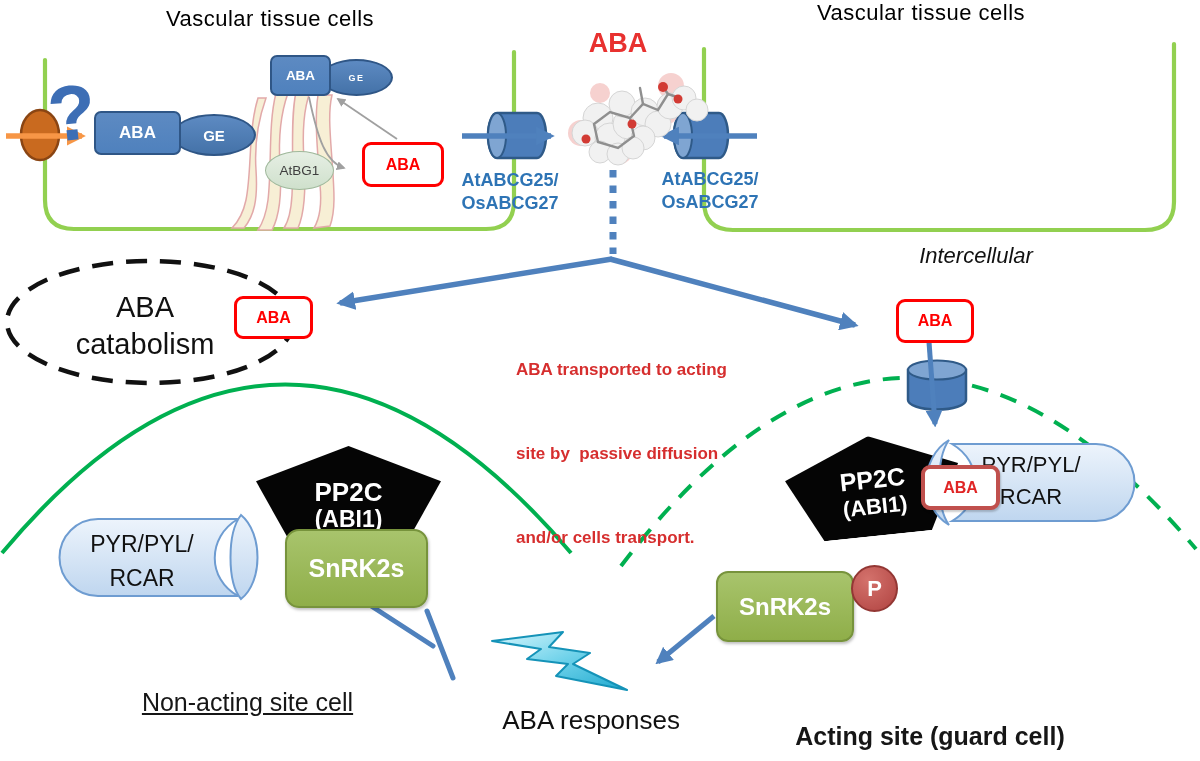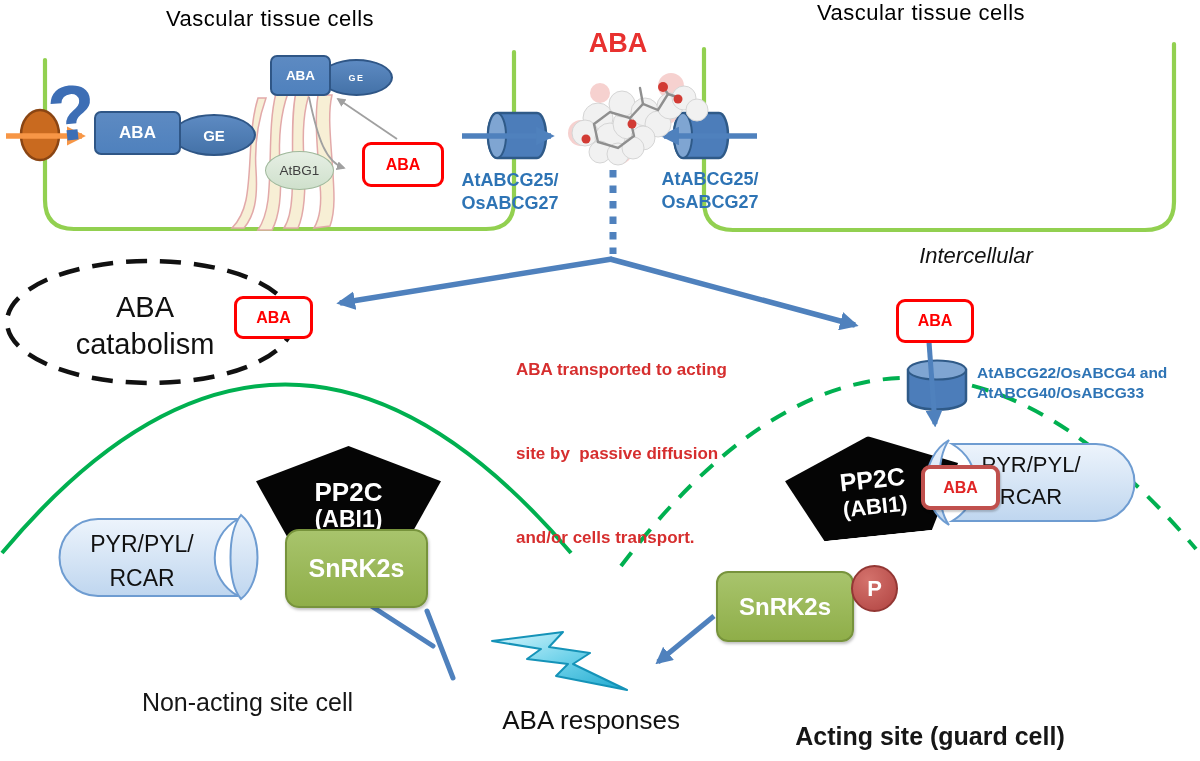--- a/index.html
+++ b/index.html
@@ -180,24 +180,20 @@
   <div class="abs ctr redlbl" style="left:588px;top:28px;width:60px;">ABA</div>
 
   <div class="abs ctr bluebold" style="left:450px;top:169px;width:120px;">
     <div>AtABCG25/</div>
     <div>OsABCG27</div>
   </div>
   <div class="abs ctr bluebold" style="left:650px;top:168px;width:120px;">
     <div>AtABCG25/</div>
     <div>OsABCG27</div>
   </div>
-  <div class="abs bluebold-sm" style="left:977px;top:363px;width:220px;">
-    <div>AtABCG22/OsABCG4 and</div>
-    <div>AtABCG40/OsABCG33</div>
-  </div>
 
   <div class="abs ctr" style="left:866px;top:243px;width:220px;font-size:22px;color:#111;font-style:italic;">Intercellular</div>
 
   <div class="abs ctr" style="left:45px;top:289px;width:200px;font-size:29px;line-height:37px;color:#111;">
     <div>ABA</div>
     <div>catabolism</div>
   </div>
 
   <div class="abs note" style="left:516px;top:300px;width:250px;">
     <div>ABA transported to acting</div>
@@ -238,16 +234,16 @@
   </svg>
 
   <div class="abs" style="left:921px;top:465px;width:71px;height:37px;z-index:4;
         border:4px solid #C0504D;border-radius:9px;background:#fff;display:flex;align-items:center;
         justify-content:center;color:#E02525;font-weight:600;font-size:16px;box-shadow:1px 2px 2px rgba(0,0,0,0.2);">ABA</div>
 
   <div class="abs snrk" style="left:716px;top:571px;width:134px;height:67px;font-size:24px;border-radius:12px;">SnRK2s</div>
   <div class="abs pbadge" style="left:851px;top:565px;width:43px;height:43px;">P</div>
 
   <div class="abs ctr" style="left:485px;top:705px;width:195px;font-size:26px;color:#111;text-align:right;">ABA responses</div>
-  <div class="abs ctr caption" style="left:95px;top:688px;width:305px;">Non-acting site cell</div>
+  <div class="abs ctr caption" style="left:95px;top:688px;width:305px;text-decoration:underline;">Non-acting site cell</div>
   <div class="abs ctr caption" style="left:775px;top:722px;width:310px;font-weight:bold;">Acting site (guard cell)</div>
 
 </div>
 
 </body></html>

